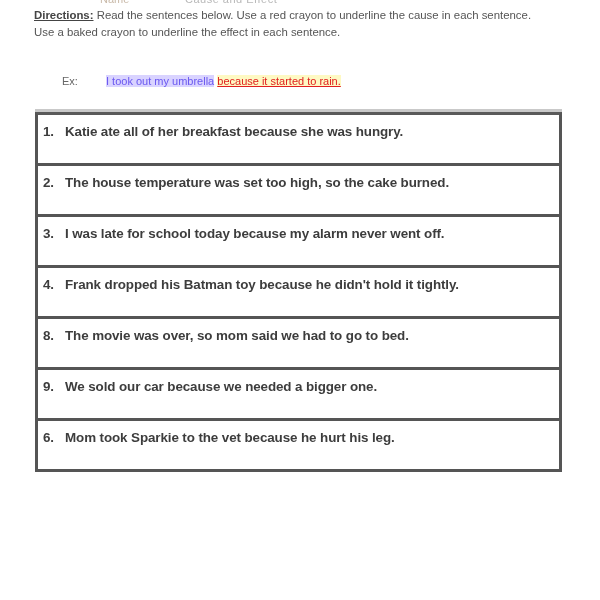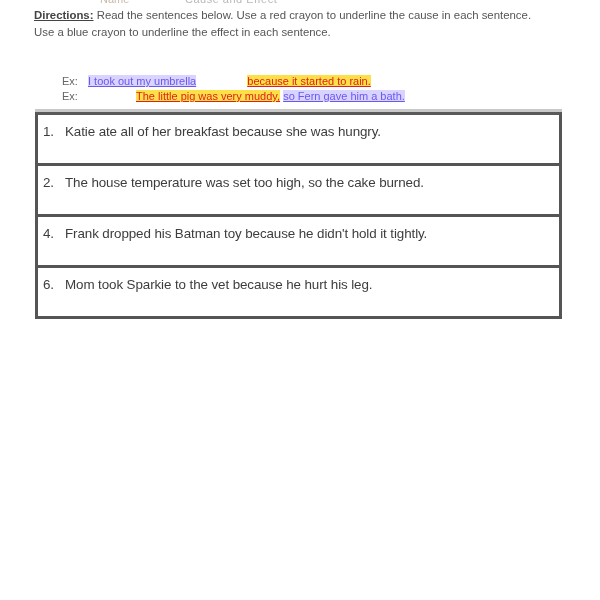--- a/index.html
+++ b/index.html
@@ -56,32 +56,30 @@
       left: 62px;
       font-size: 11px;
       line-height: 15px;
     }
     .example {
       white-space: nowrap;
     }
     .example .ex-label {
       color: #666;
       display: inline-block;
-      width: 26px;
+      width: 44px;
     }
     .hl-blue {
       color: #6a58f0;
       background: #d9d3ff;
-      text-decoration: underline;
     }
     .hl-red {
       color: #e02020;
-      background: #fde047;
+      background: #fef9c3;
       text-decoration: underline;
-      margin-left: 48px;
     }
     .sheet-table {
       position: absolute;
       top: 112px;
       left: 35px;
       width: 527px;
       border-left: 3px solid #555;
       border-right: 3px solid #555;
       border-top: 3px solid #5a5a5a;
       box-sizing: border-box;
@@ -94,20 +92,21 @@
       right: -3px;
       height: 3px;
       background: #c9c9c9;
     }
     .row {
       height: 48px;
       border-bottom: 3px solid #555;
       box-sizing: content-box;
       position: relative;
       background: #ffffff;
+      font-weight: bold;
     }
     .row:nth-child(8) {
       border-bottom-color: #777;
     }
     .row-text {
       position: absolute;
       top: 9px;
       left: 5px;
       font-size: 13.4px;
       color: #3d3d3d;
@@ -121,38 +120,44 @@
   </style>
 </head>
 <body>
 
 <div class="top-cut">
   <span class="frag1">Name</span>
   <span class="frag2">Cause and Effect</span>
 </div>
 
 <div class="directions">
-  <span class="label">Directions:</span><span> Read the sentences below.  Use a red crayon to underline the cause in each sentence. Use a blue crayon to underline the effect in each sentence.</span>
+  <span class="label">Directions:</span><span> Read the sentences below.  Use a red crayon to underline the cause in each sentence. Use a baked crayon to underline the effect in each sentence.</span>
 </div>
 
 <div class="examples">
   <div class="example">
     <span class="ex-label">Ex:</span><span class="hl-blue">I took out my umbrella</span><span> </span><span class="hl-red">because it started to rain.</span>
-  </div>
-  <div class="example">
-    <span class="ex-label">Ex:</span><span class="hl-red">The little pig was very muddy,</span><span> </span><span class="hl-blue">so Fern gave him a bath.</span>
   </div>
 </div>
 
 <div class="sheet-table">
   <div class="row">
     <div class="row-text"><span class="num">1.</span><span>Katie ate all of her breakfast because she was hungry.</span></div>
   </div>
   <div class="row">
     <div class="row-text"><span class="num">2.</span><span>The house temperature was set too high, so the cake burned.</span></div>
   </div>
   <div class="row">
+    <div class="row-text"><span class="num">3.</span><span>I was late for school today because my alarm never went off.</span></div>
+  </div>
+  <div class="row">
     <div class="row-text"><span class="num">4.</span><span>Frank dropped his Batman toy because he didn't hold it tightly.</span></div>
+  </div>
+  <div class="row">
+    <div class="row-text"><span class="num">8.</span><span>The movie was over, so mom said we had to go to bed.</span></div>
+  </div>
+  <div class="row">
+    <div class="row-text"><span class="num">9.</span><span>We sold our car because we needed a bigger one.</span></div>
   </div>
   <div class="row">
     <div class="row-text"><span class="num">6.</span><span>Mom took Sparkie to the vet because he hurt his leg.</span></div>
   </div>
 </div>
 
 </body></html>

